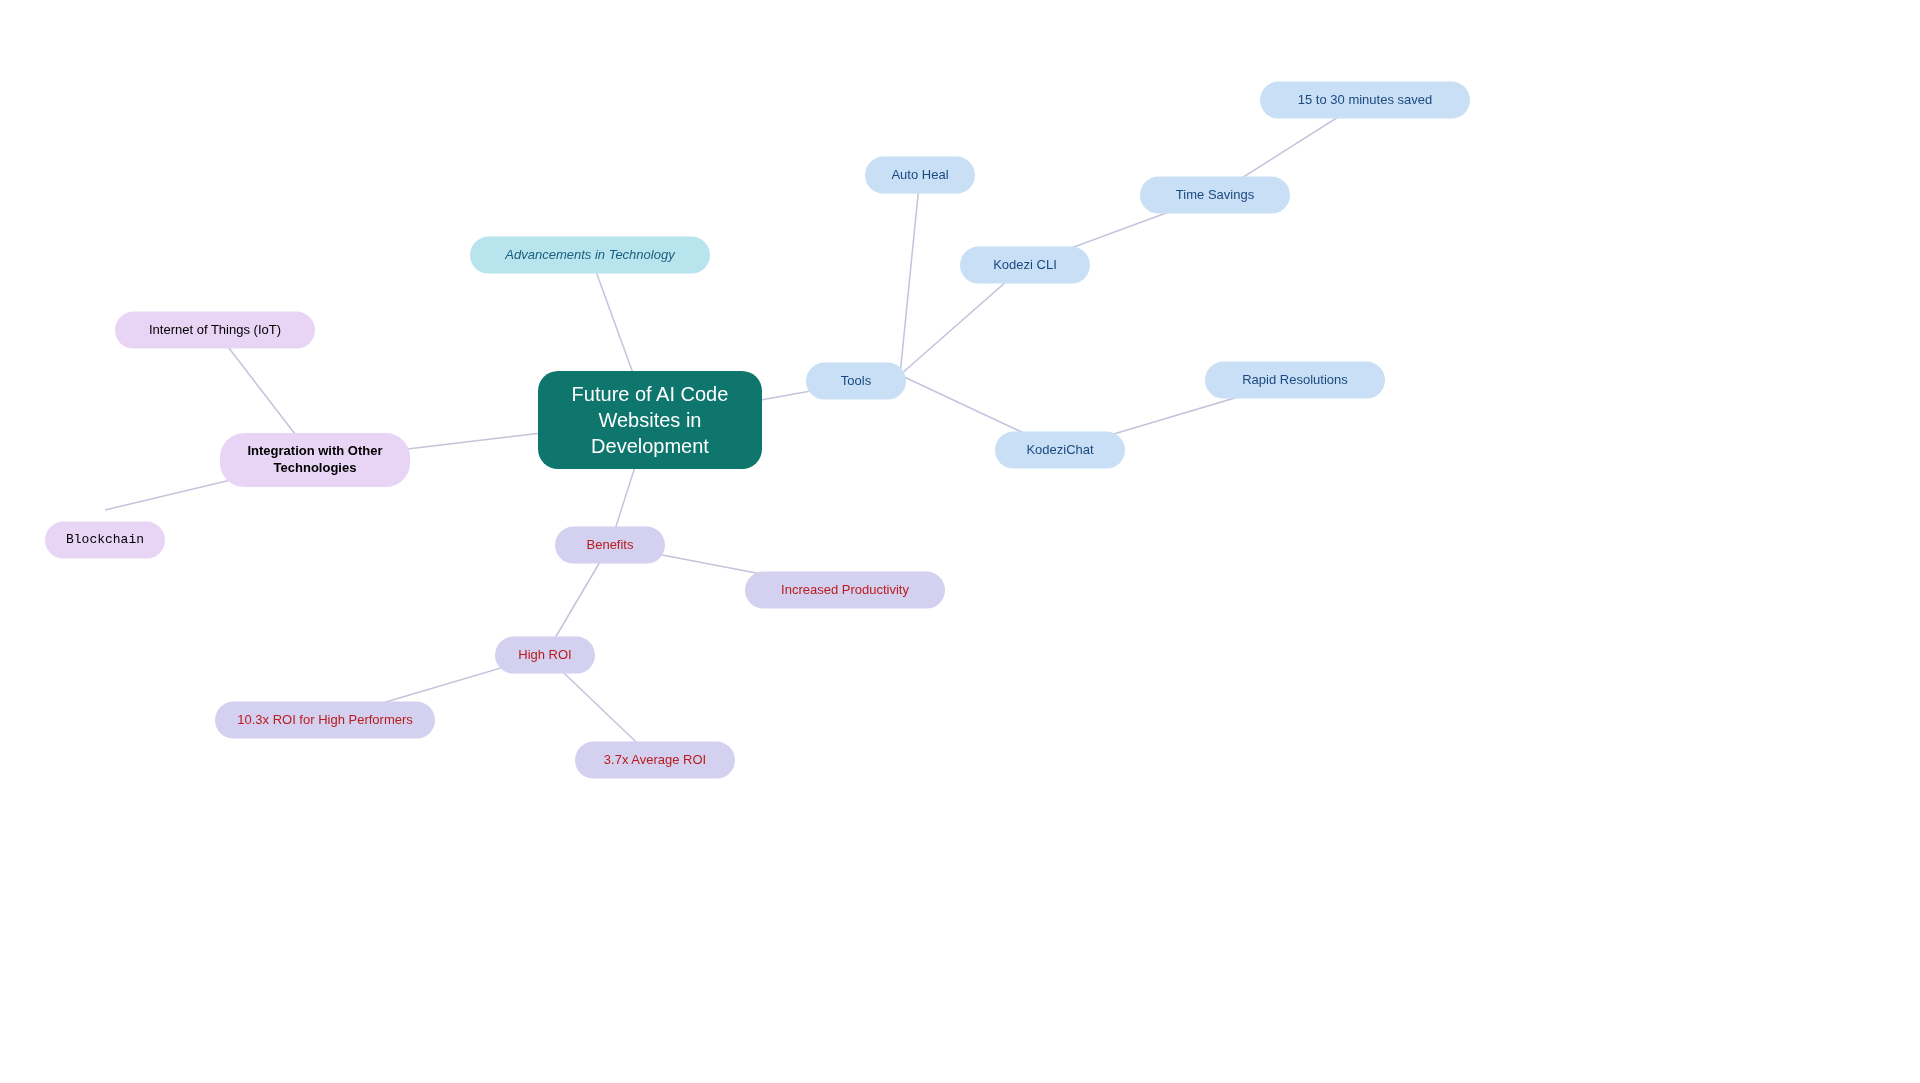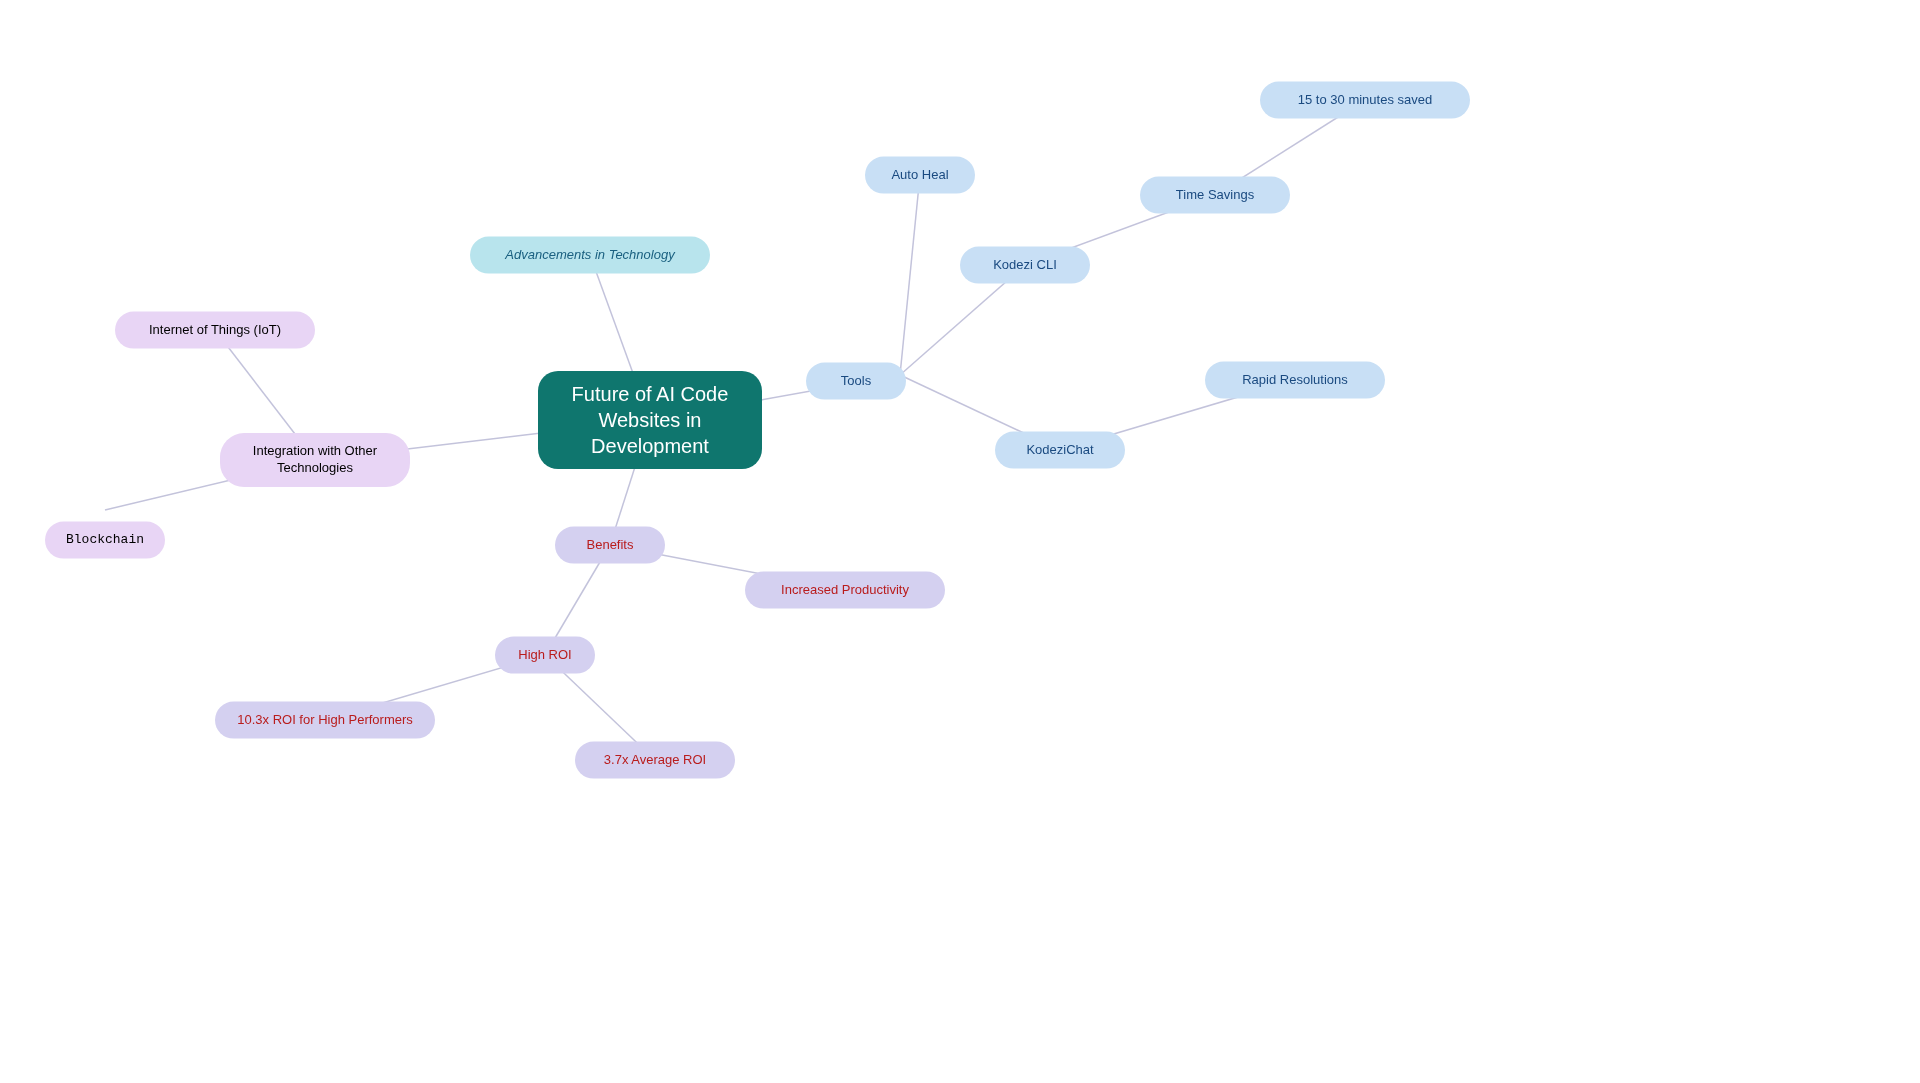--- a/index.html
+++ b/index.html
@@ -83,21 +83,21 @@
       <line x1="1060" y1="450" x2="1295" y2="380" stroke="#aaaacc" stroke-width="1.5" opacity="0.7"></line>
       <line x1="650" y1="420" x2="610" y2="545" stroke="#aaaacc" stroke-width="1.5" opacity="0.7"></line>
       <line x1="610" y1="545" x2="845" y2="590" stroke="#aaaacc" stroke-width="1.5" opacity="0.7"></line>
       <line x1="610" y1="545" x2="545" y2="655" stroke="#aaaacc" stroke-width="1.5" opacity="0.7"></line>
       <line x1="545" y1="655" x2="325" y2="720" stroke="#aaaacc" stroke-width="1.5" opacity="0.7"></line>
       <line x1="545" y1="655" x2="655" y2="760" stroke="#aaaacc" stroke-width="1.5" opacity="0.7"></line>
     </svg>
 <div class="node node-center" style="left: 650px; top: 420px;">Future of AI Code Websites in
 Development</div>
     <div class="node node-teal" style="left: 590px; top: 255px; width: 240px; font-style: italic;">Advancements in Technology</div>
-    <div class="node node-purple" style="left: 315px; top: 460px; width: 190px;">Integration with Other Technologies</div>
+    <div class="node node-purple" style="left: 315px; top: 460px; width: 190px; font-weight: bold;">Integration with Other Technologies</div>
     <div class="node node-purple" style="left: 215px; top: 330px; width: 200px;">Internet of Things (IoT)</div>
     <div class="node node-purple" style="left: 105px; top: 540px; width: 120px; font-family: Liberation Mono, monospace;">Blockchain</div>
     <div class="node node-blue" style="left: 856px; top: 375px; width: 100px; margin-top: 6px;">Tools</div>
     <div class="node node-blue" style="left: 920px; top: 175px; width: 110px;">Auto Heal</div>
     <div class="node node-blue" style="left: 1025px; top: 265px; width: 130px;">Kodezi CLI</div>
     <div class="node node-blue" style="left: 1215px; top: 195px; width: 150px;">Time Savings</div>
     <div class="node node-blue" style="left: 1365px; top: 100px; width: 210px;">15 to 30 minutes saved</div>
     <div class="node node-blue" style="left: 1060px; top: 450px; width: 130px;">KodeziChat</div>
     <div class="node node-blue" style="left: 1295px; top: 380px; width: 180px;">Rapid Resolutions</div>
     <div class="node node-lavender" style="left: 610px; top: 545px; width: 110px;">Benefits</div>

